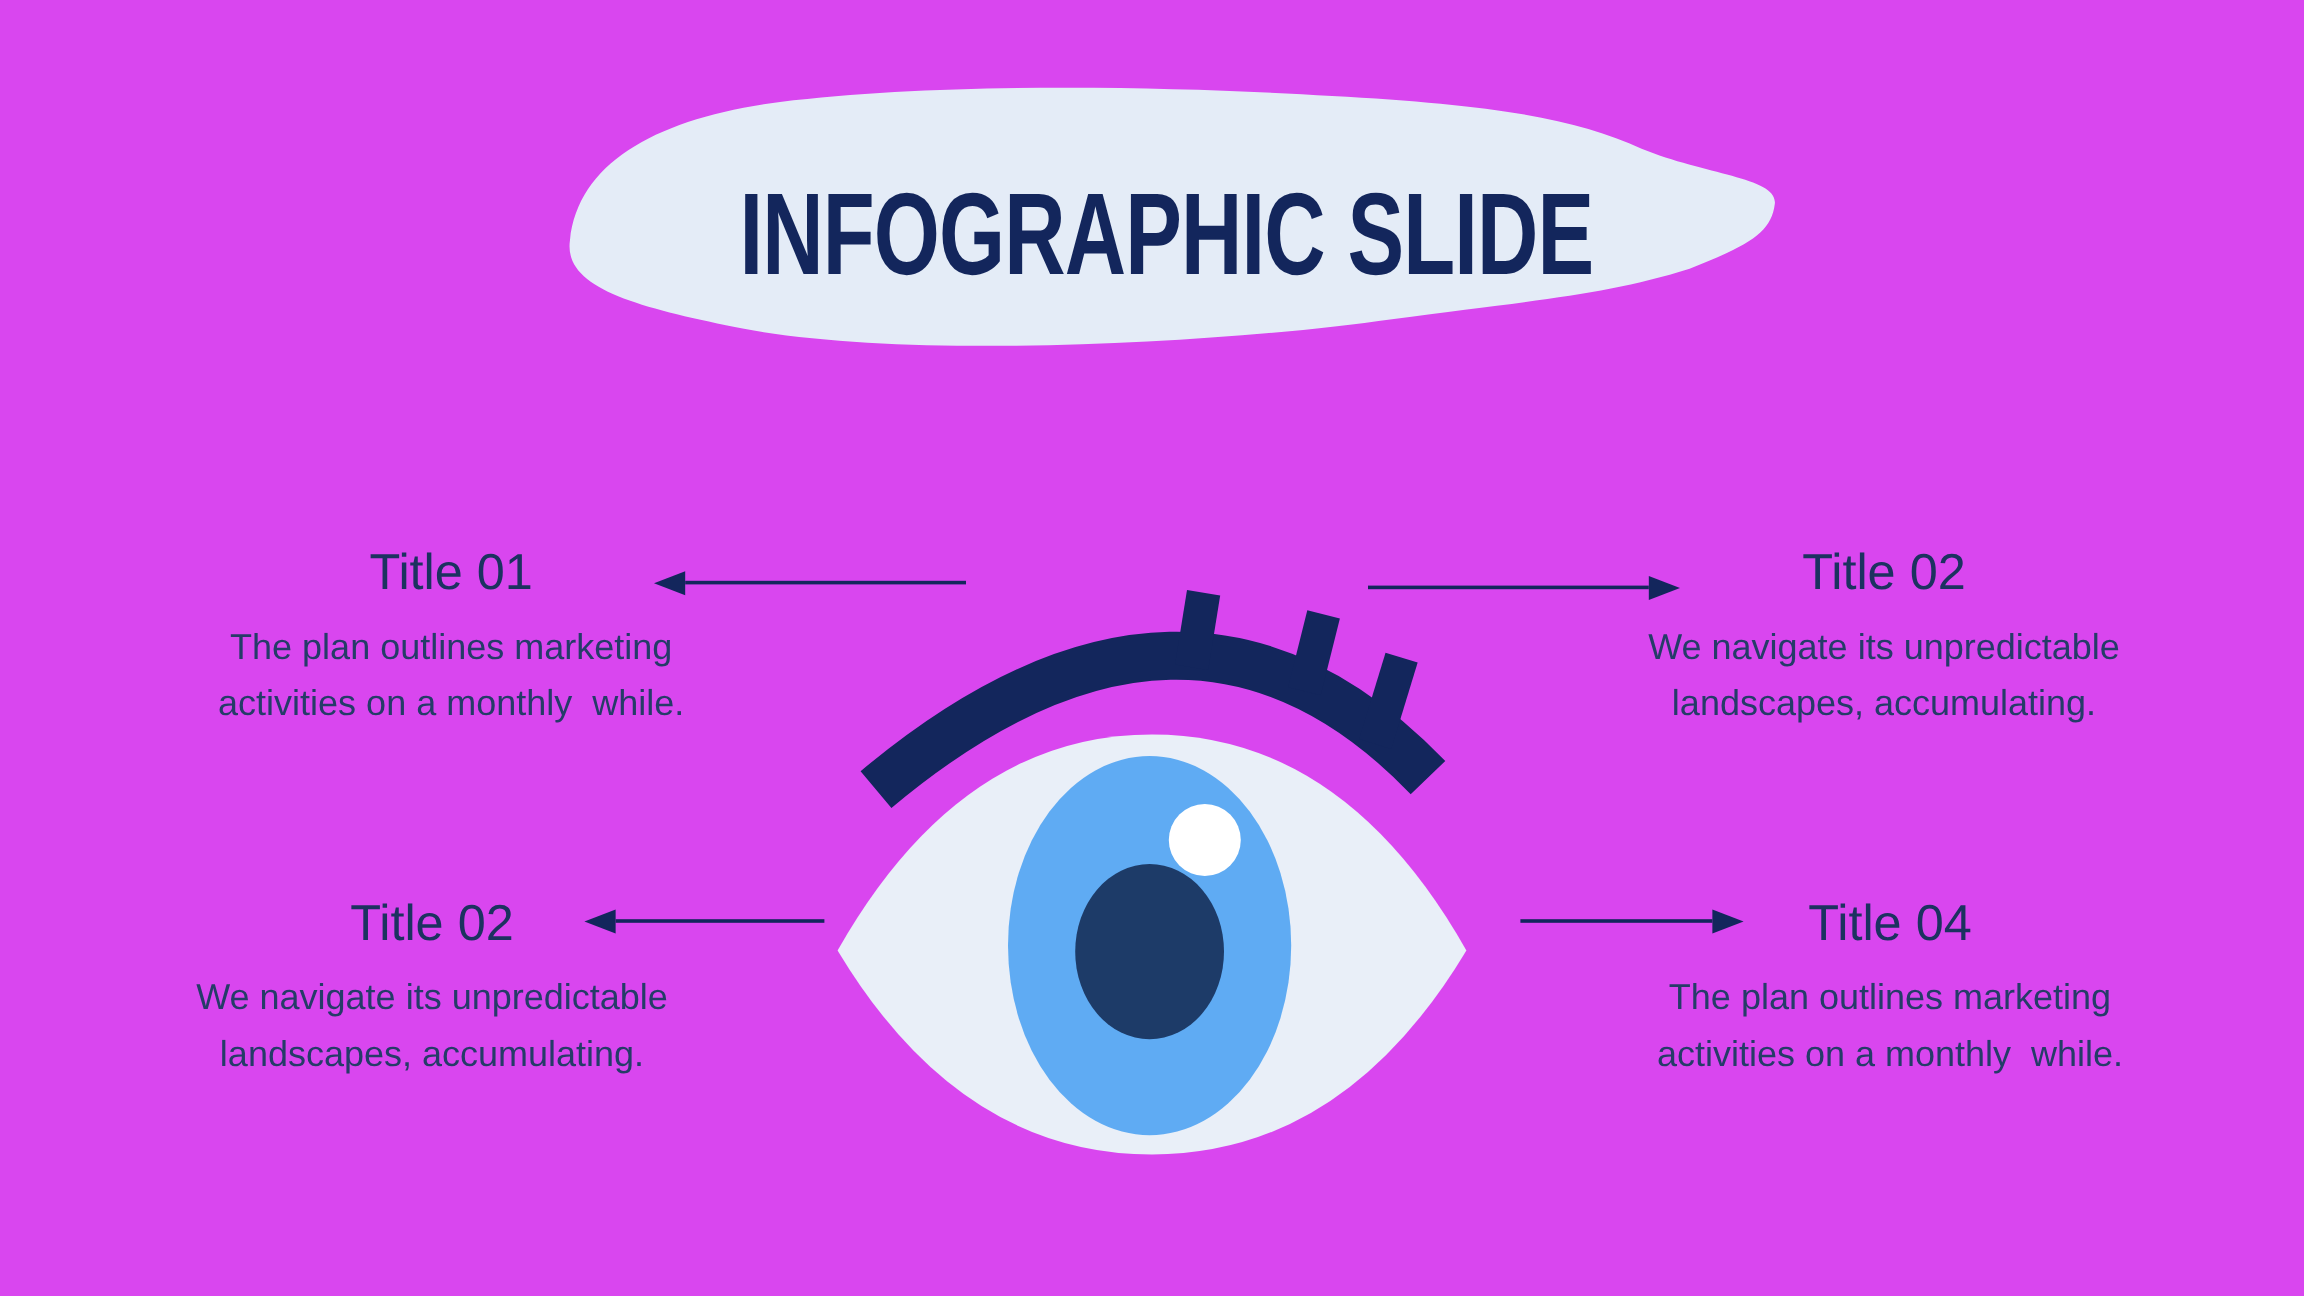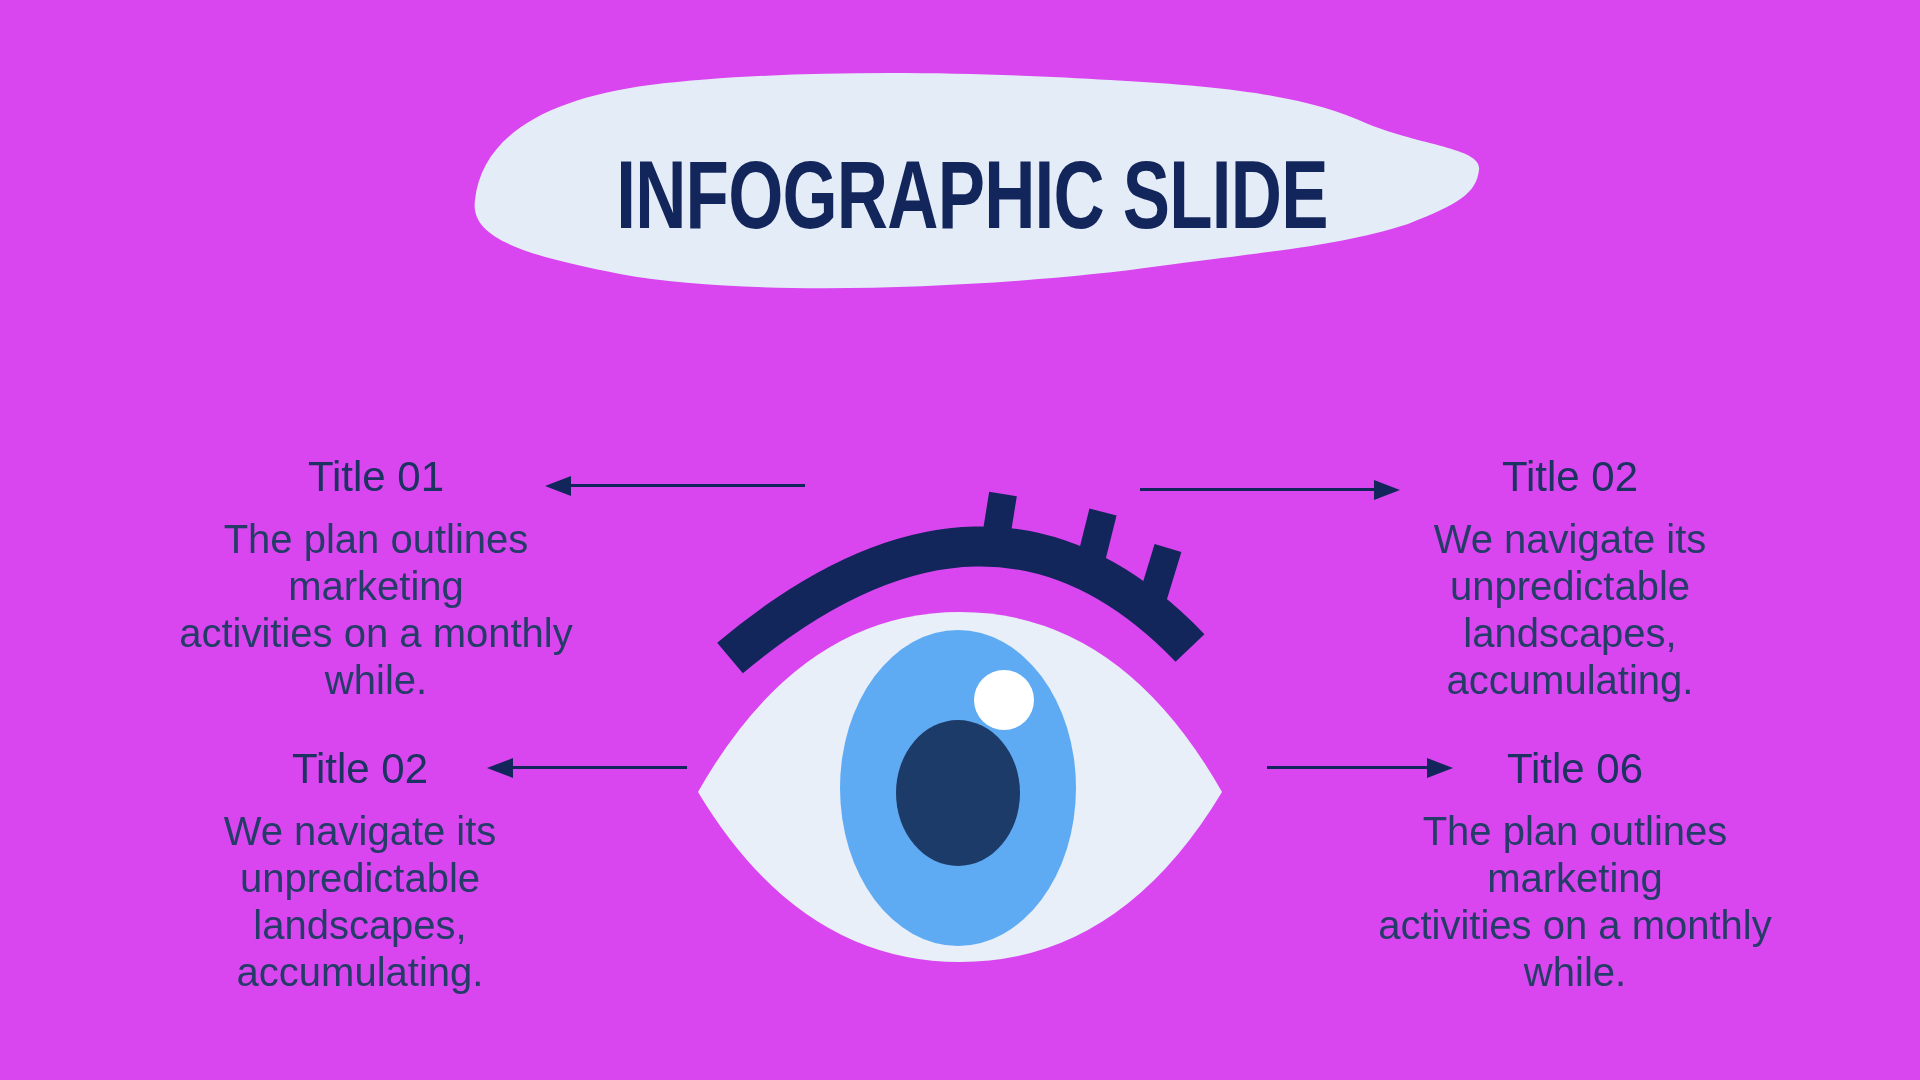--- a/index.html
+++ b/index.html
@@ -36,21 +36,21 @@
     white-space:nowrap;
   }
   .eye-svg{position:absolute;left:560px;top:430px;width:800px;height:560px;}
   .info{position:absolute;width:460px;text-align:center;}
   .info h2{
     font-size:42px;font-weight:400;line-height:50px;
     color:var(--heading-navy);
     margin-bottom:14px;
   }
   .info p{
-    font-size:40px;font-weight:400;line-height:47px;
+    font-size:30px;font-weight:400;line-height:47px;
     color:var(--body-navy);
     white-space:pre-wrap;
   }
   .info.tl{left:146px;top:452px;}
   .info.tr{left:1340px;top:452px;}
   .info.bl{left:130px;top:744px;}
   .info.br{left:1345px;top:744px;}
 
   .arrow{position:absolute;height:3px;background:var(--navy);}
   .arrow-left::before{
@@ -119,18 +119,18 @@
     <p>landscapes, accumulating.</p>
   </div>
 
   <div class="info bl">
     <h2>Title 02</h2>
     <p>We navigate its unpredictable</p>
     <p>landscapes, accumulating.</p>
   </div>
 
   <div class="info br">
-    <h2>Title 06</h2>
+    <h2>Title 04</h2>
     <p>The plan outlines marketing</p>
     <p>activities on a monthly  while.</p>
   </div>
 
 </div>
 
 </body></html>

